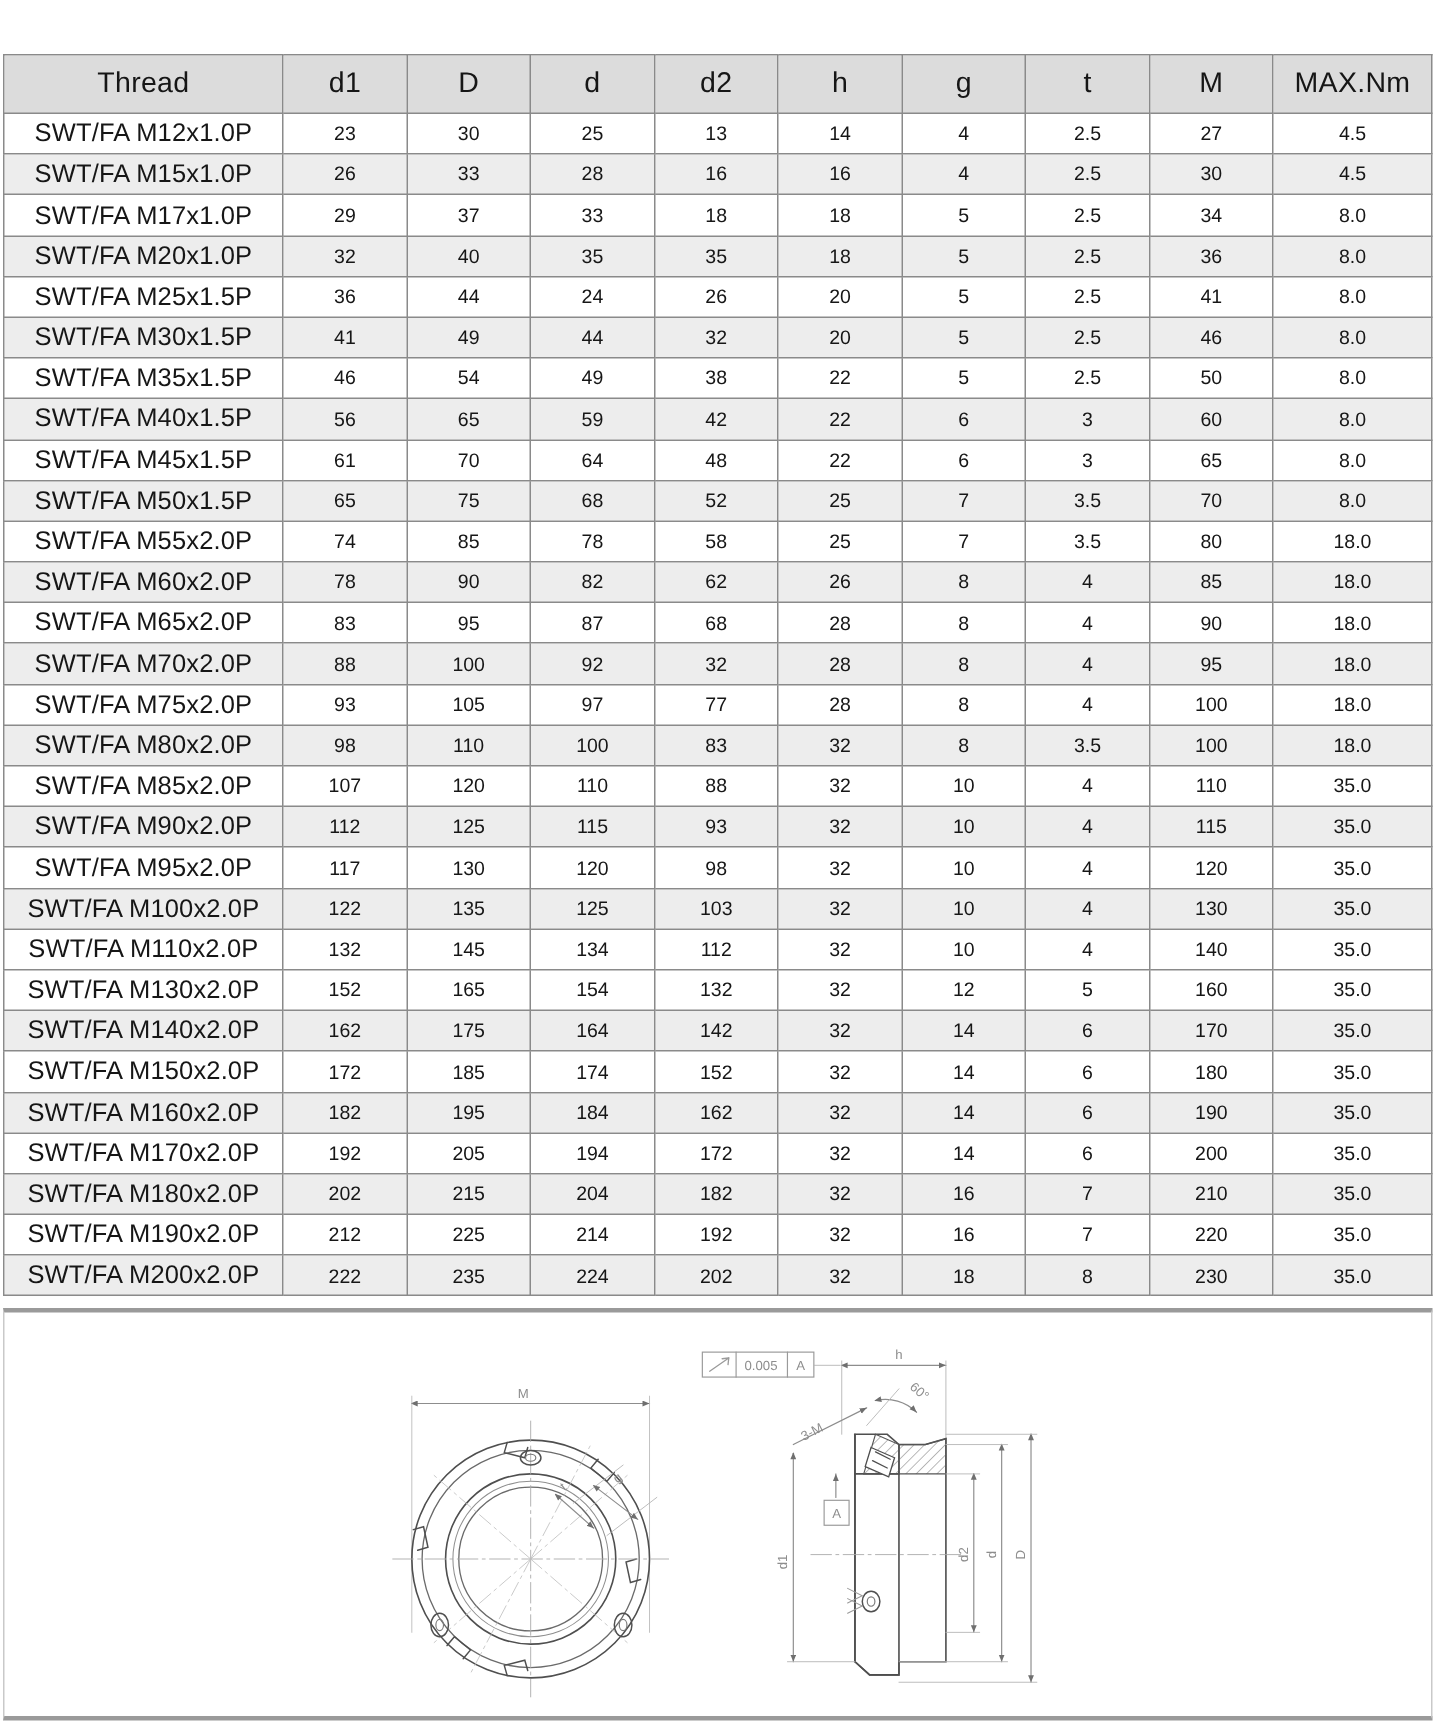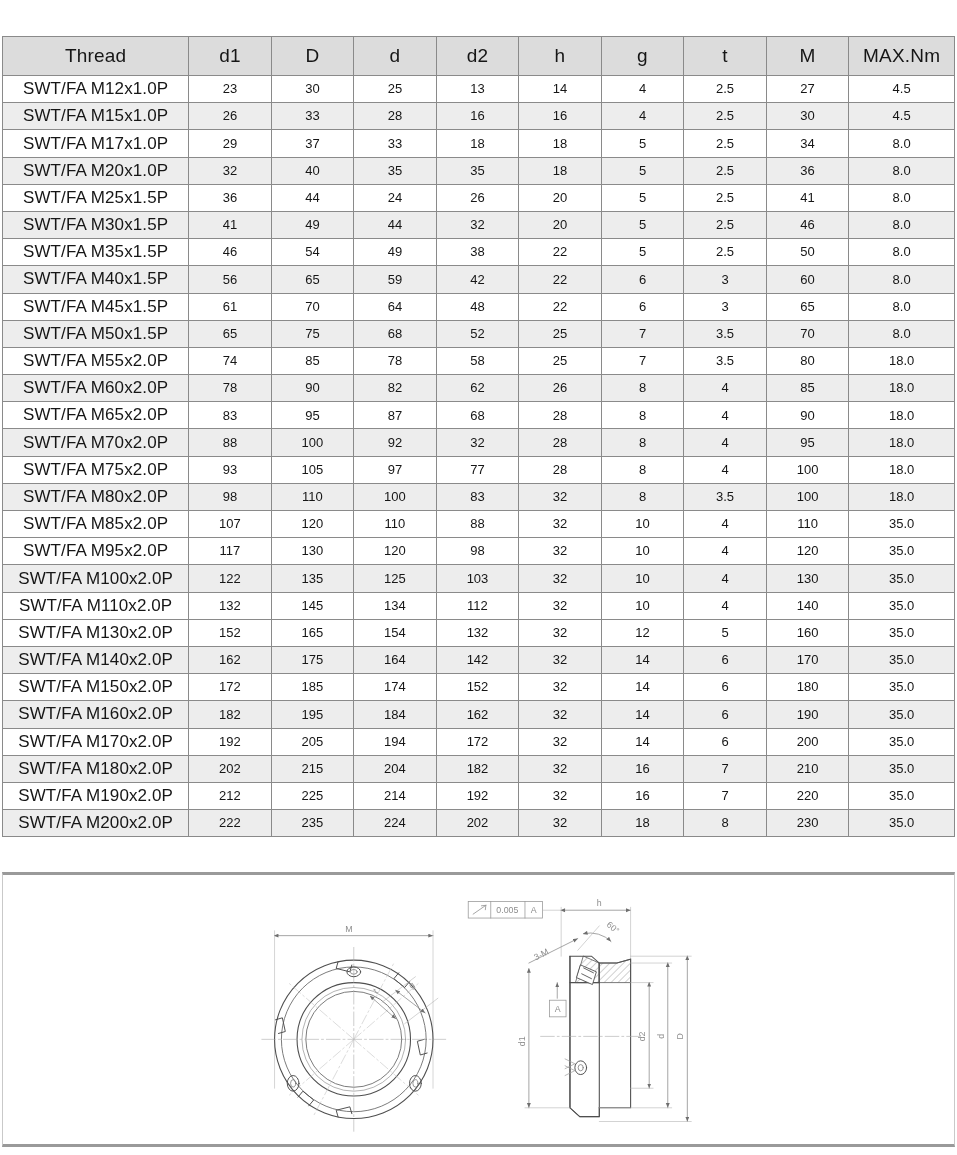--- a/index.html
+++ b/index.html
@@ -319,20 +319,32 @@
             <td>107</td>
             <td>120</td>
             <td>110</td>
             <td>88</td>
             <td>32</td>
             <td>10</td>
             <td>4</td>
             <td>110</td>
             <td>35.0</td>
           </tr>
+          <tr class="even">
+            <td class="c-thread">SWT/FA M90x2.0P</td>
+            <td>112</td>
+            <td>125</td>
+            <td>115</td>
+            <td>93</td>
+            <td>32</td>
+            <td>10</td>
+            <td>4</td>
+            <td>115</td>
+            <td>35.0</td>
+          </tr>
           <tr class="odd">
             <td class="c-thread">SWT/FA M95x2.0P</td>
             <td>117</td>
             <td>130</td>
             <td>120</td>
             <td>98</td>
             <td>32</td>
             <td>10</td>
             <td>4</td>
             <td>120</td>

